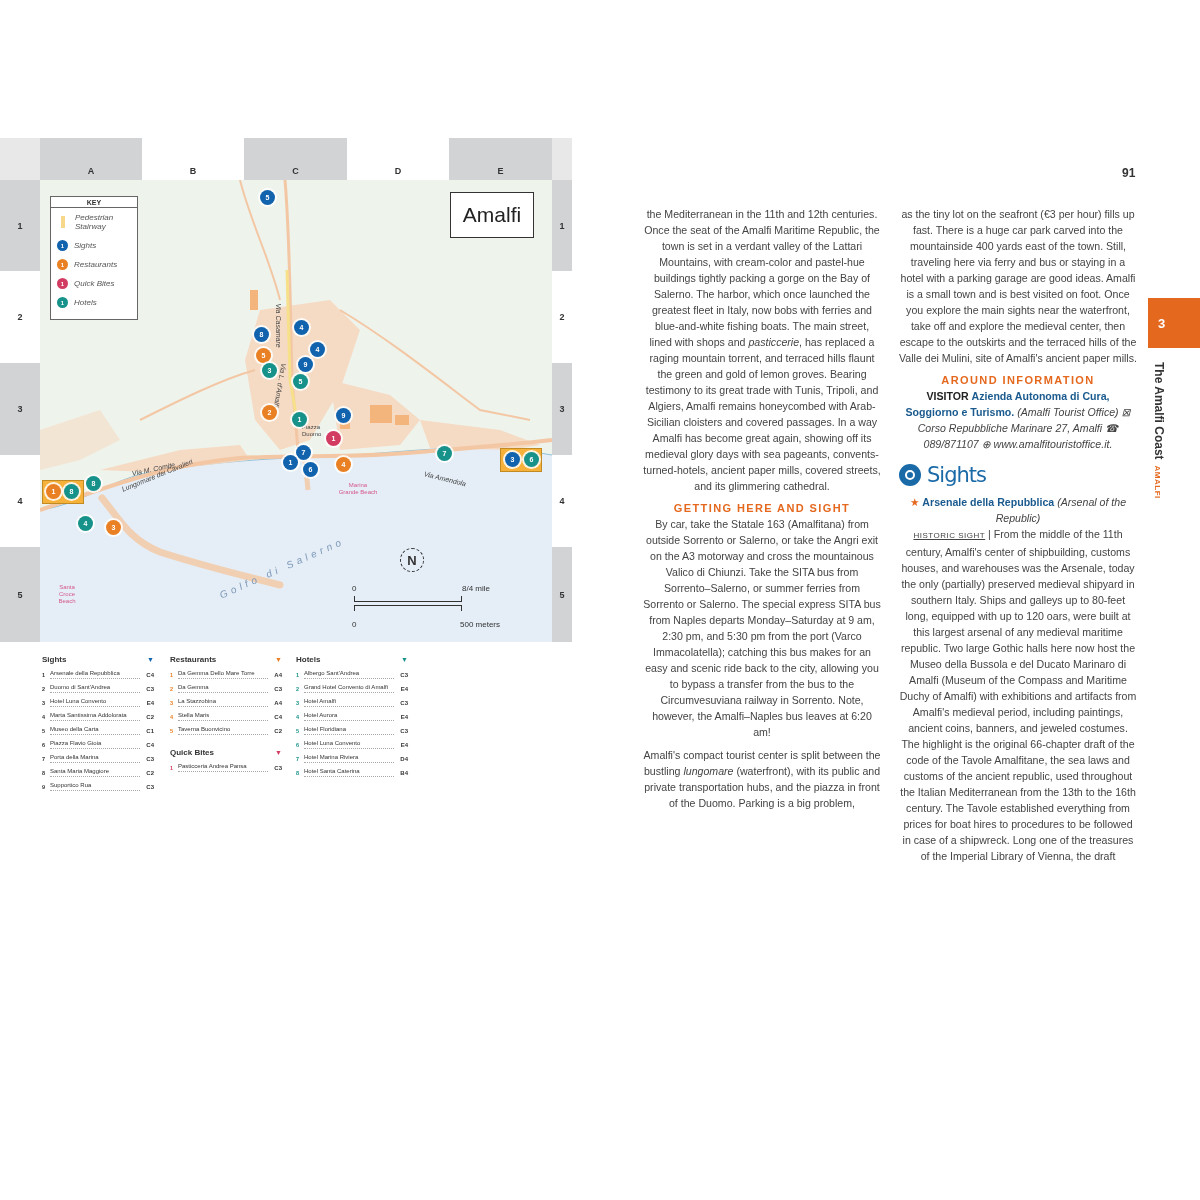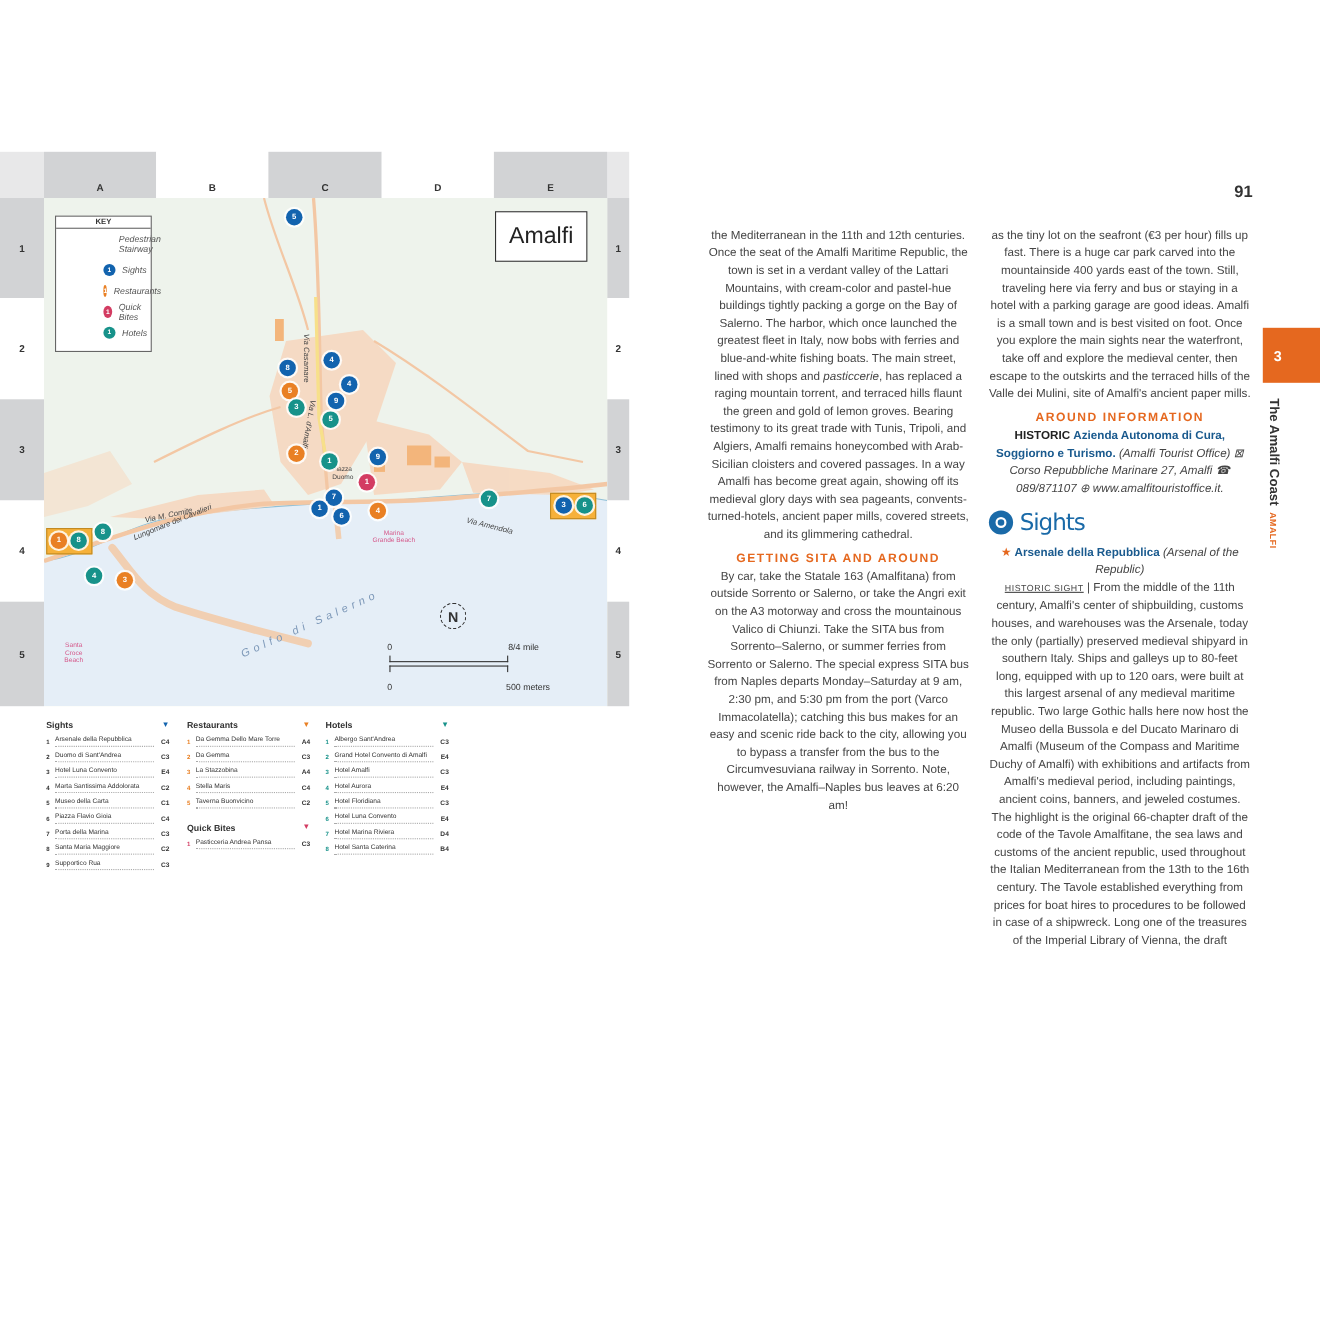--- a/index.html
+++ b/index.html
@@ -17,21 +17,21 @@
   .grid-row.white, .grid-row-r.white { background: #ffffff; }
   .corner { position: absolute; background: #e8e8e9; }
 
   .map-canvas { position: absolute; left: 40px; top: 42px; width: 512px; height: 462px; background: #eef3ec; overflow: hidden; }
   .map-canvas svg { position: absolute; left: 0; top: 0; }
 
   .map-title { position: absolute; left: 410px; top: 12px; width: 84px; height: 46px; background: #fff; border: 1.5px solid #333; display: flex; align-items: center; justify-content: center; font-size: 21px; color: #222; }
 
   .key { position: absolute; left: 10px; top: 16px; width: 88px; height: 124px; background: #fff; border: 1px solid #666; font-size: 8px; }
   .key-head { text-align: center; font-weight: bold; font-size: 7px; border-bottom: 1px solid #666; height: 11px; line-height: 11px; }
-  .key-row { display: flex; align-items: center; height: 19px; padding-left: 6px; font-style: italic; color: #555; margin-left: 37px; }
+  .key-row { display: flex; align-items: center; height: 19px; padding-left: 6px; font-style: italic; color: #555; }
   .key-dot { width: 11px; height: 11px; border-radius: 50%; margin-right: 6px; color: #fff; font-size: 6px; display: flex; align-items: center; justify-content: center; font-style: normal; font-weight: bold; }
   .key-stair { width: 4px; height: 12px; background: #f7d88a; margin: 0 10px 0 4px; }
 
   .pin { position: absolute; width: 15px; height: 15px; border-radius: 50%; color: #fff; font-size: 7px; font-weight: bold; display: flex; align-items: center; justify-content: center; box-shadow: 0 0 0 2px rgba(255,255,255,.85); }
   .pin.sight { background: #1263ae; }
   .pin.rest { background: #e98024; }
   .pin.quick { background: #d33c62; }
   .pin.hotel { background: #17928a; }
   .pin-box { position: absolute; background: #f6b13a; border: 1px solid #c28a22; }
 
@@ -45,21 +45,21 @@
   
   .idx { position: absolute; top: 652px; font-size: 6px; color: #333; }
   .idx-head { display: flex; justify-content: space-between; align-items: center; font-weight: bold; font-size: 8px; height: 14px; border-bottom: 0; margin-bottom: 3px; }
   .idx-tri { font-size: 7px; }
   .idx-item { display: flex; align-items: flex-end; line-height: 8px; margin-bottom: 4px; }
   .idx-num { width: 8px; flex: none; font-size: 5.5px; font-weight: bold; }
   .idx-name { flex: 1; border-bottom: 1px dotted #aaa; padding-bottom: 1px; font-size: 6px; }
   .idx-grid { width: 14px; text-align: right; font-weight: bold; font-size: 6px; flex: none; }
 
   
-  .page-num { position: absolute; left: 1122px; top: 166px; font-size: 15px; font-weight: bold; color: #333; text-align: right; }
+  .page-num { position: absolute; left: 1122px; top: 166px; font-size: 12px; font-weight: bold; color: #333; text-align: right; }
   .chapter-tab { position: absolute; left: 1148px; top: 298px; width: 52px; height: 50px; background: #e5681f; color: #fff; font-size: 13px; font-weight: bold; display: flex; align-items: center; padding-left: 10px; }
   .vertical-running { position: absolute; left: 1150px; top: 362px; width: 20px; height: 160px; }
   .vertical-running .inner { position: absolute; left: 0; top: 0; transform: rotate(90deg) translate(0, -16px); transform-origin: left top; white-space: nowrap; font-size: 12px; font-weight: bold; color: #333; }
   .vertical-running .sub { color: #e5681f; font-size: 8px; margin-left: 6px; letter-spacing: 0.5px; }
 
   .col { position: absolute; top: 206px; width: 238px; font-size: 10.6px; line-height: 16px; color: #444; text-align: center; }
   .col p { margin-bottom: 7px; }
   .col-mid { left: 643px; }
   .col-right { left: 899px; }
   .sec-head { color: #e5681f; font-weight: bold; font-size: 11px; letter-spacing: 1.4px; margin-top: 4px; line-height: 15px; }
@@ -352,28 +352,29 @@
 <div class="page-num">91</div>
 <div class="chapter-tab">3</div>
 <div class="vertical-running">
   <div class="inner">
     <span>The Amalfi Coast</span><span class="sub">AMALFI</span>
   </div>
 </div>
 
 <div class="col col-mid">
   <p><span>the Mediterranean in the 11th and 12th centuries. Once the seat of the Amalfi Maritime Republic, the town is set in a verdant valley of the Lattari Mountains, with cream-color and pastel-hue buildings tightly packing a gorge on the Bay of Salerno. The harbor, which once launched the greatest fleet in Italy, now bobs with ferries and blue-and-white fishing boats. The main street, lined with shops and </span><em>pasticcerie</em><span>, has replaced a raging mountain torrent, and terraced hills flaunt the green and gold of lemon groves. Bearing testimony to its great trade with Tunis, Tripoli, and Algiers, Amalfi remains honeycombed with Arab-Sicilian cloisters and covered passages. In a way Amalfi has become great again, showing off its medieval glory days with sea pageants, convents-turned-hotels, ancient paper mills, covered streets, and its glimmering cathedral.</span></p>
-  <div class="sec-head">GETTING SITA AND AROUND</div>
+  <div class="sec-head">GETTING HERE AND SIGHT</div>
   <p>By car, take the Statale 163 (Amalfitana) from outside Sorrento or Salerno, or take the Angri exit on the A3 motorway and cross the mountainous Valico di Chiunzi. Take the SITA bus from Sorrento–Salerno, or summer ferries from Sorrento or Salerno. The special express SITA bus from Naples departs Monday–Saturday at 9 am, 2:30 pm, and 5:30 pm from the port (Varco Immacolatella); catching this bus makes for an easy and scenic ride back to the city, allowing you to bypass a transfer from the bus to the Circumvesuviana railway in Sorrento. Note, however, the Amalfi–Naples bus leaves at 6:20 am!</p>
+  <p><span>Amalfi's compact tourist center is split between the bustling </span><em>lungomare</em><span> (waterfront), with its public and private transportation hubs, and the piazza in front of the Duomo. Parking is a big problem,</span></p>
 </div>
 
 <div class="col col-right">
   <p>as the tiny lot on the seafront (€3 per hour) fills up fast. There is a huge car park carved into the mountainside 400 yards east of the town. Still, traveling here via ferry and bus or staying in a hotel with a parking garage are good ideas. Amalfi is a small town and is best visited on foot. Once you explore the main sights near the waterfront, take off and explore the medieval center, then escape to the outskirts and the terraced hills of the Valle dei Mulini, site of Amalfi's ancient paper mills.</p>
   <div class="sec-head">AROUND INFORMATION</div>
-  <p><span class="contacts-lbl">HISTORIC</span> <span class="contacts-link">Azienda Autonoma di Cura, Soggiorno e Turismo.</span><em> (Amalfi Tourist Office) ⊠ Corso Repubbliche Marinare 27, Amalfi ☎ 089/871107 ⊕ www.amalfitouristoffice.it.</em></p>
+  <p><span class="contacts-lbl">VISITOR</span> <span class="contacts-link">Azienda Autonoma di Cura, Soggiorno e Turismo.</span><em> (Amalfi Tourist Office) ⊠ Corso Repubbliche Marinare 27, Amalfi ☎ 089/871107 ⊕ www.amalfitouristoffice.it.</em></p>
   <div class="sights-head">
     <span class="sights-icon">
         <span></span>
       </span>
     <span>Sights</span>
   </div>
   <p>
     <span class="star">★</span>
     <span class="listing-name">Arsenale della Repubblica</span><em> (Arsenal of the Republic)</em><br>
     <span class="cat">HISTORIC SIGHT</span><span> | From the middle of the 11th century, Amalfi's center of shipbuilding, customs houses, and warehouses was the Arsenale, today the only (partially) preserved medieval shipyard in southern Italy. Ships and galleys up to 80-feet long, equipped with up to 120 oars, were built at this largest arsenal of any medieval maritime republic. Two large Gothic halls here now host the Museo della Bussola e del Ducato Marinaro di Amalfi (Museum of the Compass and Maritime Duchy of Amalfi) with exhibitions and artifacts from Amalfi's medieval period, including paintings, ancient coins, banners, and jeweled costumes. The highlight is the original 66-chapter draft of the code of the Tavole Amalfitane, the sea laws and customs of the ancient republic, used throughout the Italian Mediterranean from the 13th to the 16th century. The Tavole established everything from prices for boat hires to procedures to be followed in case of a shipwreck. Long one of the treasures of the Imperial Library of Vienna, the draft</span>

